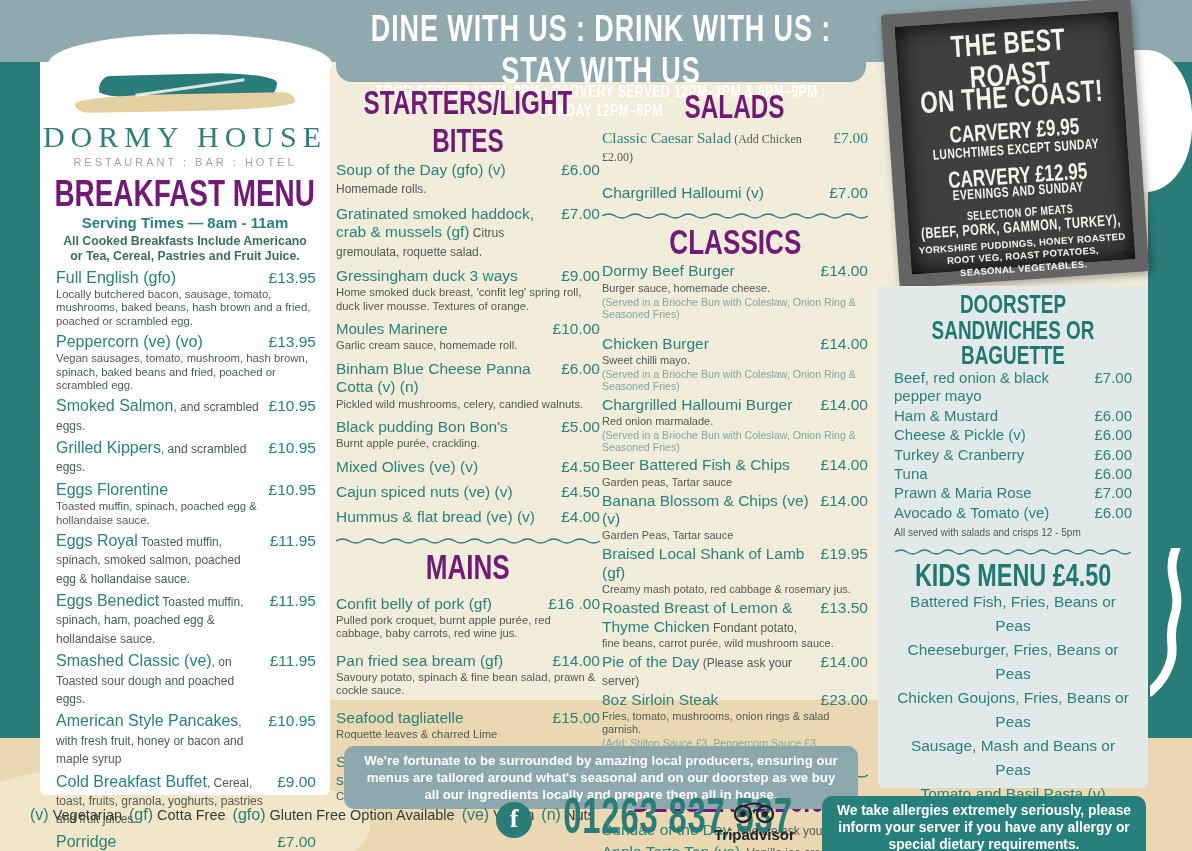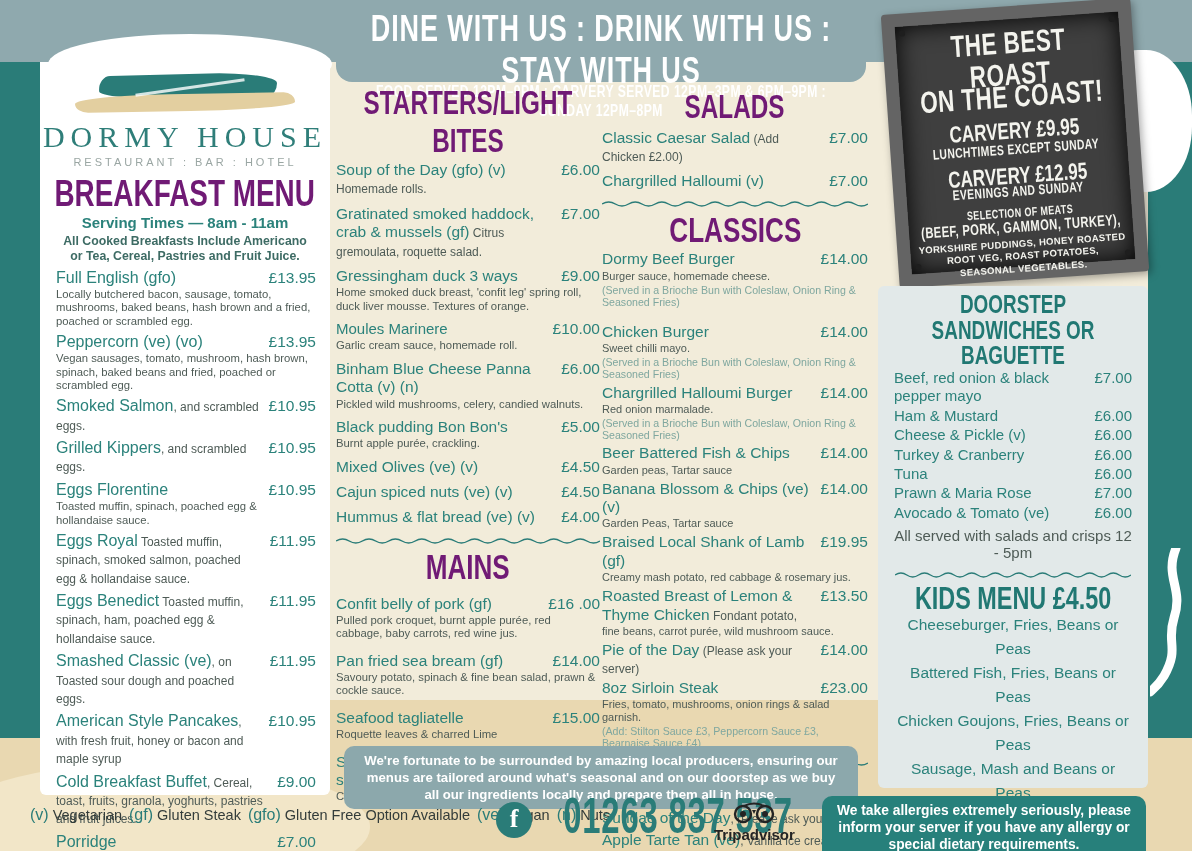--- a/index.html
+++ b/index.html
@@ -62,21 +62,21 @@
   .ck1{font-size:25px;line-height:1.02;margin-top:14px;letter-spacing:.5px;}
   .ck2{font-size:19px;margin-top:10px;}
   .ck2s{font-size:11.5px;font-weight:700;margin-top:1px;letter-spacing:.4px;}
   .ck3{font-size:10px;font-weight:700;margin-top:10px;letter-spacing:.4px;}
   .ck4{font-size:12.5px;font-weight:800;margin-top:2px;letter-spacing:.4px;}
   .ck5{font-size:9.5px;font-weight:700;margin-top:4px;line-height:1.35;letter-spacing:.3px;padding:0 8px;}
   
   .rp-title{text-align:center;color:#217873;line-height:1.0;}
   .rp .nm{font-size:15px;}
   .rp .pr{font-size:15px;}
-  .rp-note{font-size:15px;color:#4E5B56;text-align:center;margin-top:5px;}
+  .rp-note{font-size:10px;color:#4E5B56;margin-top:5px;}
   .kids-line{color:#2B827B;font-size:15.5px;text-align:center;line-height:1.55;}
   
   .producers{left:344px;top:746px;width:514px;background:#8CA8AC;border-radius:10px;color:#fff;
              font-size:13.2px;font-weight:700;text-align:center;padding:6px 14px;box-sizing:border-box;line-height:1.3;}
   .legend{left:30px;top:806px;display:flex;align-items:center;gap:7px;font-size:14.5px;color:#333C3A;}
   .lg-code{color:#2A7C78;font-size:16px;}
   .fb{left:496px;top:802px;width:36px;height:36px;border-radius:50%;background:#2A7C78;color:#fff;
       font-family:"Liberation Serif",serif;font-weight:700;font-size:26px;text-align:center;line-height:34px;}
   .phone{left:538px;top:794px;color:#2A7C78;font-size:40px;letter-spacing:1px;}
   .trip{left:714px;top:800px;text-align:center;color:#242424;}
@@ -312,27 +312,27 @@
         </div>
         <div class="dsc">Coconut rice, naan bread</div>
       </div>
       </div>
   </div>
 
   <div class="abs col3">
     <div class="sec-title"><span class="cond" style="font-size:27px;">SALADS</span></div>
     <div>
 
-    <div class="mi" style="margin-top:6px;">
+    <div class="mi" style="margin-top:6px;font-family:Liberation Serif, serif;">
         <div class="mi-line">
           <span class="mi-nm"><span class="nm" style="font-size:15.5px;">Classic Caesar Salad</span><span class="sfx">  (Add Chicken £2.00)</span></span>
           <span class="pr">£7.00</span>
         </div>
       </div>
-        <div class="mi" style="margin-top:6px;">
+        <div class="mi" style="margin-top:18px;">
         <div class="mi-line">
           <span class="mi-nm"><span class="nm" style="font-size:15.5px;">Chargrilled Halloumi (v)</span></span>
           <span class="pr">£7.00</span>
         </div>
       </div>
       </div>
 
     <svg class="sq" width="266" height="8" viewBox="0 0 240 8" preserveAspectRatio="none">
         <use href="#squig"></use>
       </svg>
@@ -506,41 +506,41 @@
       </div>
     <div class="rp-note">All served with salads and crisps 12 - 5pm</div>
 
     <svg class="sq" width="236" height="8" viewBox="0 0 240 8" preserveAspectRatio="none">
         <use href="#squig"></use>
       </svg>
 
     <div class="rp-title"><span class="cond" style="font-size:26px;">KIDS MENU £4.50</span></div>
     <div style="margin-top:2px;">
 
-    <div class="kids-line">Cheeseburger, Fries, Beans or Peas</div>
-        <div class="kids-line">Battered Fish, Fries, Beans or Peas</div>
+    <div class="kids-line">Battered Fish, Fries, Beans or Peas</div>
+        <div class="kids-line">Cheeseburger, Fries, Beans or Peas</div>
         <div class="kids-line">Chicken Goujons, Fries, Beans or Peas</div>
         <div class="kids-line">Sausage, Mash and Beans or Peas</div>
         <div class="kids-line">Tomato and Basil Pasta (v)</div>
       </div>
 
     <svg class="sq" width="236" height="8" viewBox="0 0 240 8" preserveAspectRatio="false">
         <use href="#squig"></use>
       </svg>
 
     <div class="rp-title"><span class="cond" style="font-size:26px;">SIDES</span></div>
 
   </div>
 
   <div class="abs producers">We're fortunate to be surrounded by amazing local producers, ensuring our menus are tailored around what's seasonal and on our doorstep as we buy all our ingredients locally and prepare them all in house.</div>
 
   <div class="abs legend">
 
   <span><span class="lg-code">(v)</span> <span>Vegetarian</span></span>
-      <span><span class="lg-code">(gf)</span> <span>Gluten Steak</span></span>
+      <span><span class="lg-code">(gf)</span> <span>Cotta Free</span></span>
       <span><span class="lg-code">(gfo)</span> <span>Gluten Free Option Available</span></span>
       <span><span class="lg-code">(ve)</span> <span>Vegan</span></span>
       <span><span class="lg-code">(n)</span> <span>Nuts</span></span>
     </div>
 
   <div class="abs fb">f</div>
   <div class="abs phone"><span class="cond" style="transform:scale(.82,1.25);">01263 837 537</span></div>
 
   <div class="abs trip">
     <svg width="48" height="24" viewBox="0 0 48 24">

